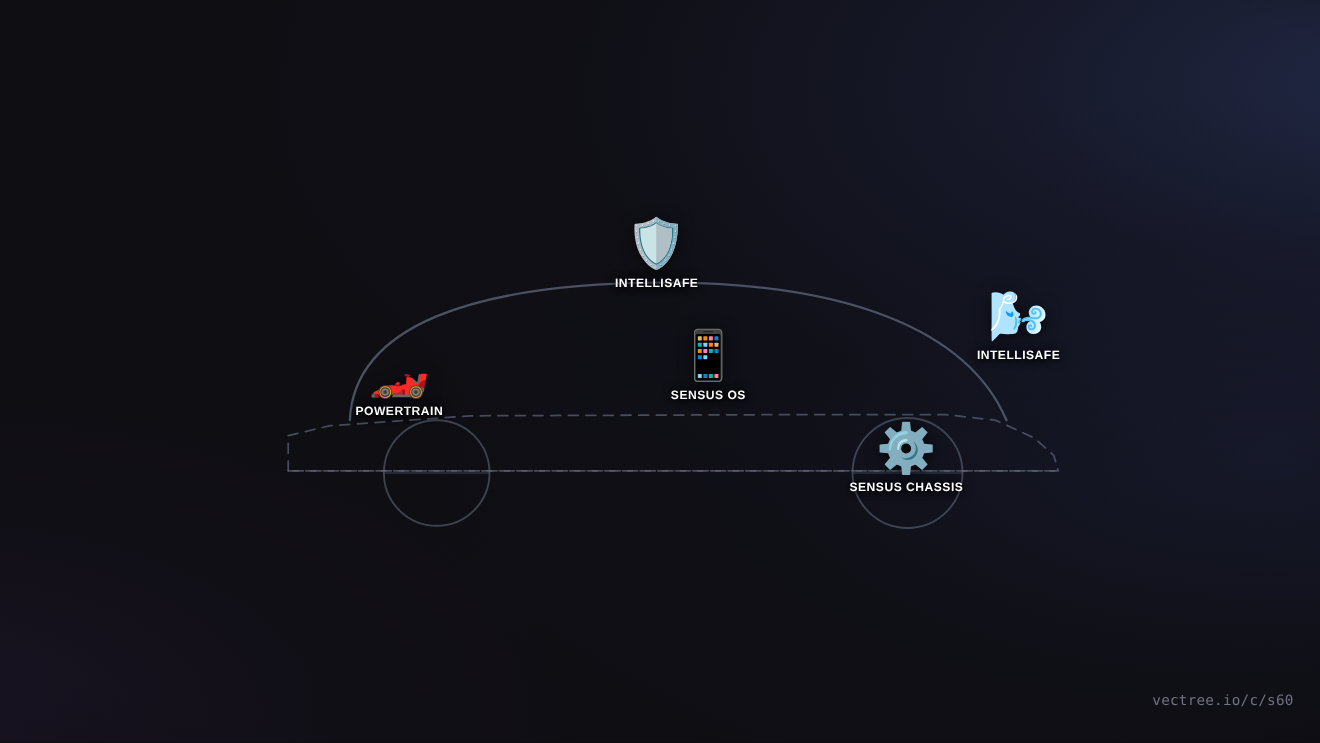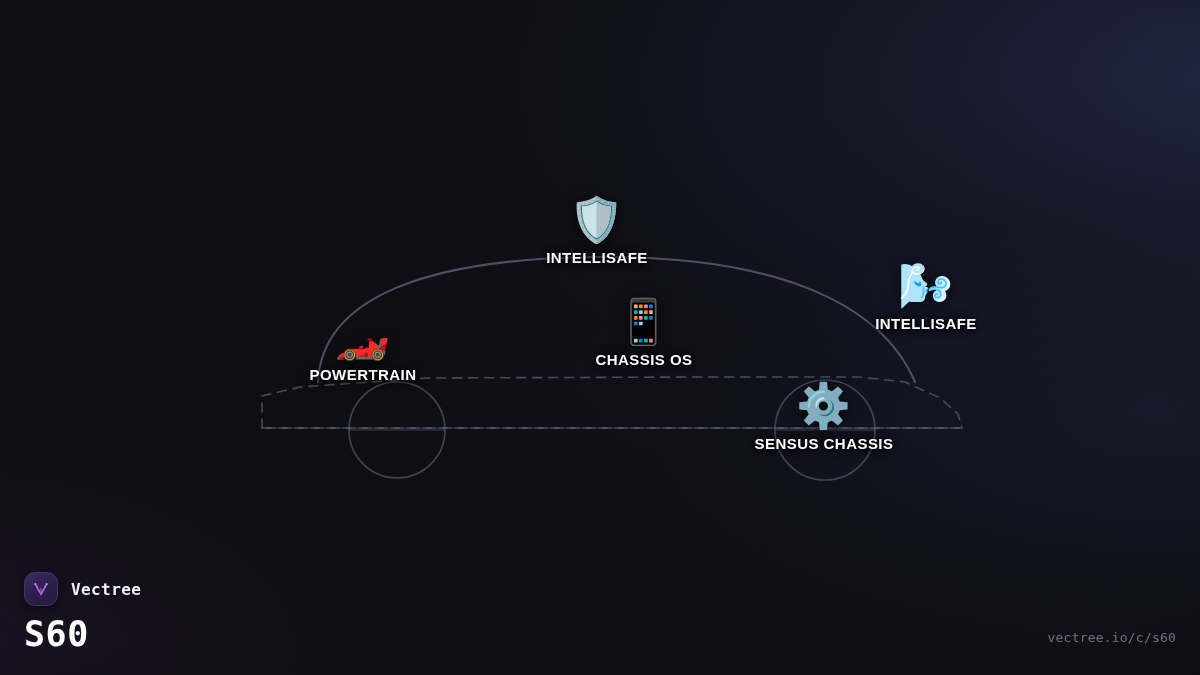--- a/index.html
+++ b/index.html
@@ -55,21 +55,21 @@
     line-height:1;
     height:48px;
     display:flex;
     align-items:center;
     justify-content:center;
     filter:drop-shadow(0 2px 7px rgba(0,0,0,0.65));
     user-select:none;
   }
   .node .nlabel {
     margin-top:5px;
-    font-size:15px;
+    font-size:11px;
     font-weight:bold;
     letter-spacing:0.45px;
     color:#ffffff;
     white-space:nowrap;
     text-shadow:0 1px 4px rgba(0,0,0,0.95), 0 0 9px rgba(0,0,0,0.85);
   }
 
   
   #brand {
     position:absolute;
@@ -146,42 +146,28 @@
         <div class="node" style="left: 363px; top: 348px;">
           <div class="glyph">🏎️</div>
           <div class="nlabel">POWERTRAIN</div>
         </div>
         <div class="node" style="left: 597px; top: 231px;">
           <div class="glyph">🛡️</div>
           <div class="nlabel">INTELLISAFE</div>
         </div>
         <div class="node" style="left: 644px; top: 333px;">
           <div class="glyph">📱</div>
-          <div class="nlabel">CHASSIS OS</div>
+          <div class="nlabel">SENSUS OS</div>
         </div>
         <div class="node" style="left: 926px; top: 297px;">
           <div class="glyph">🌬️</div>
           <div class="nlabel">INTELLISAFE</div>
         </div>
         <div class="node" style="left: 824px; top: 417px;">
           <div class="glyph">⚙️</div>
           <div class="nlabel">SENSUS CHASSIS</div>
         </div>
       </div>
   </div>
 
-  <div id="brand">
-    <div id="brandrow">
-      <div id="logo">
-        <svg width="20" height="20" viewBox="0 0 20 20">
-          <path d="M4.4 5.3 L10 15.2 L15.6 5.3" fill="none" stroke="#c46ef0" stroke-width="1.5" stroke-linecap="round"></path>
-          <path d="M4.4 5.3 L6.4 7.4 M15.6 5.3 L13.6 7.4 M10 15.2 L10 9.4" fill="none" stroke="#b44be0" stroke-width="1.2" stroke-linecap="round"></path>
-          <circle cx="4.4" cy="5.0" r="1.0" fill="#d98cf7"></circle>
-          <circle cx="15.6" cy="5.0" r="1.0" fill="#d98cf7"></circle>
-        </svg>
-      </div>
-      <div id="brandname">Vectree</div>
-    </div>
-    <div id="model">S60</div>
-  </div>
 
   <div id="url">vectree.io/c/s60</div>
 </div>
 
 </body></html>

